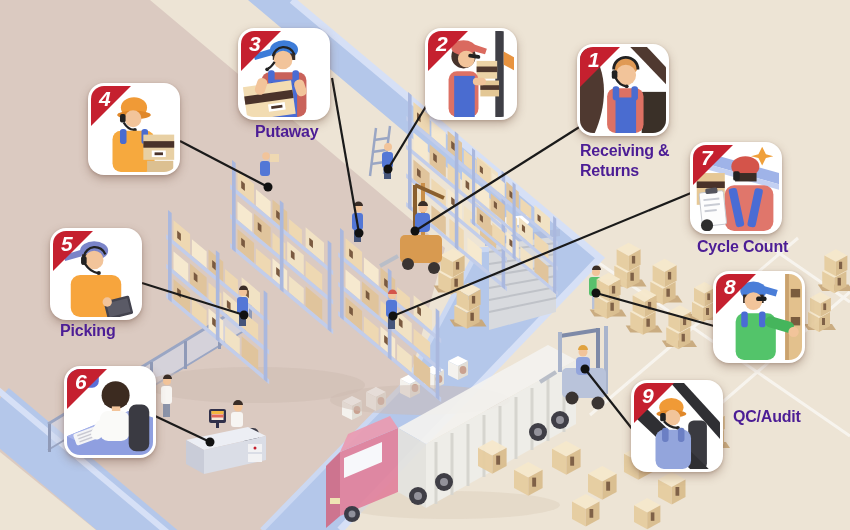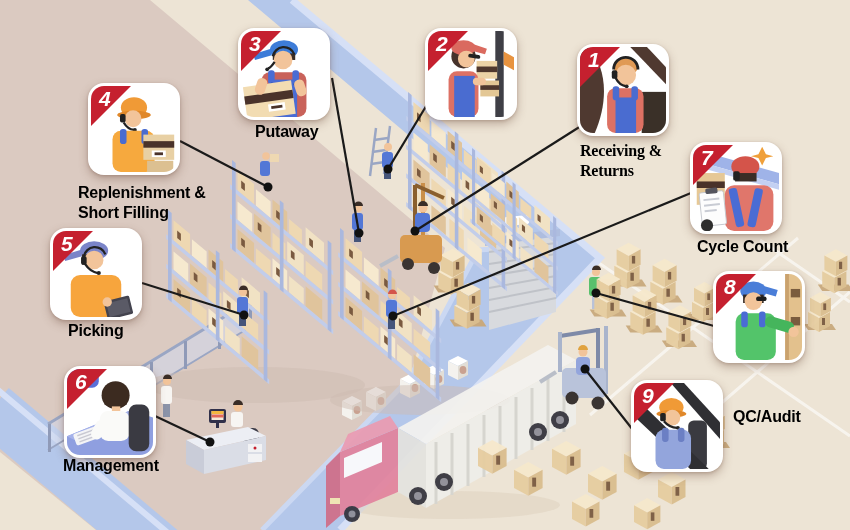--- a/index.html
+++ b/index.html
@@ -7,21 +7,21 @@
          font-family:"Liberation Sans","DejaVu Sans",sans-serif;}
   .scene{position:absolute;left:0;top:0;}
   .card{position:absolute;width:92px;height:92px;background:#fff;border-radius:16px;
         box-shadow:0 4px 10px rgba(110,75,60,.38),0 1px 3px rgba(110,75,60,.25);}
   .card-inner{position:absolute;inset:3px;border-radius:13px;overflow:hidden;background:#fff;}
   .card-art{position:absolute;inset:0;}
   .badge{position:absolute;top:0;left:0;width:40px;height:40px;background:#C5202F;
          clip-path:polygon(0 0,100% 0,0 100%);}
   .badge-num{position:absolute;top:0px;left:8px;color:#fff;font-style:italic;
          font-weight:700;font-size:21px;line-height:26px;}
-  .lbl{position:absolute;color:#000000;font-weight:700;font-size:16px;line-height:1.22;
+  .lbl{position:absolute;color:#4c1d95;font-weight:700;font-size:16px;line-height:1.22;
        white-space:pre-line;letter-spacing:-0.2px;}
 </style>
 </head>
 <body>
 
 <div class="stage">
 
 <svg class="scene" width="850" height="530" viewBox="0 0 850 530">
   <defs>
 
@@ -363,21 +363,21 @@
           <circle cx="50" cy="42" r="2" fill="#222"></circle>
       <rect x="29" y="44" width="39" height="48" rx="9" fill="#dd7164"></rect>
       <rect x="38" y="54" width="22" height="38" fill="#4a6cd0"></rect>
       <rect x="35" y="42" width="7" height="15" rx="3" fill="#4a6cd0"></rect>
       <rect x="55" y="42" width="7" height="15" rx="3" fill="#4a6cd0"></rect>
     </svg>
     <div class="badge"></div>
     <span class="badge-num">1</span>
   </div>
 </div>
-<div class="lbl" style="left:580px;top:141px;font-family:Liberation Serif, serif;">Receiving &amp;
+<div class="lbl" style="left:580px;top:141px;">Receiving &amp;
 Returns</div>
 
 <div class="card" style="left:425px;top:28px;">
   <div class="card-inner">
     <svg class="card-art" viewBox="0 0 92 92">
       <rect width="92" height="92" fill="#fff"></rect>
       <rect x="72" y="0" width="9" height="92" fill="#3f3f46"></rect>
       <polygon points="81,22 92,28 92,42 81,36" fill="#e8933f"></polygon>
       <rect x="52" y="32" width="22" height="19" fill="#ecd3a6"></rect>
           <rect x="52" y="38" width="22" height="6" fill="#4f382e"></rect>
@@ -445,22 +445,20 @@
       <rect x="56" y="52" width="33" height="27" fill="#e8d0a4"></rect>
       <rect x="56" y="59" width="33" height="7" fill="#4a332a"></rect>
       <rect x="65" y="69" width="15" height="7" fill="#fff"></rect>
           <rect x="68" y="71" width="9" height="3" fill="#4a332a"></rect>
       <rect x="60" y="80" width="28" height="12" fill="#dcc091"></rect>
     </svg>
     <div class="badge"></div>
     <span class="badge-num">4</span>
   </div>
 </div>
-<div class="lbl" style="left:78px;top:183px;">Replenishment &amp;
-Short Filling</div>
 
 <div class="card" style="left:50px;top:228px;">
   <div class="card-inner">
     <svg class="card-art" viewBox="0 0 92 92">
       <rect width="92" height="92" fill="#fff"></rect>
       <ellipse cx="44" cy="21" rx="15" ry="10" fill="#7a84c8"></ellipse>
       <polygon points="30,20 11,26 13,32 31,27" fill="#7a84c8"></polygon>
       <rect x="31" y="25" width="9" height="11" fill="#3a2d26"></rect>
       <circle cx="44" cy="31" r="10" fill="#f2c49a"></circle>
       <path d="M33,27 a12,12 0 0 1 23,-2" fill="none" stroke="#222" stroke-width="2.5"></path>
@@ -471,21 +469,21 @@
       <g transform="rotate(-14 70 82)">
         <rect x="56" y="72" width="28" height="20" rx="2" fill="#43434e"></rect>
         <rect x="58.5" y="74.5" width="23" height="15" fill="#5a5a66"></rect>
       </g>
       <circle cx="58" cy="76" r="5" fill="#f2c49a"></circle>
     </svg>
     <div class="badge"></div>
     <span class="badge-num">5</span>
   </div>
 </div>
-<div class="lbl" style="left:68px;top:321px;">Picking</div>
+<div class="lbl" style="left:60px;top:321px;">Picking</div>
 
 <div class="card" style="left:64px;top:366px;">
   <div class="card-inner">
     <svg class="card-art" viewBox="0 0 92 92">
       <rect width="92" height="92" fill="#fff"></rect>
       <rect x="-8" y="-8" width="42" height="28" rx="7" fill="#5a6fd8"></rect>
       <polygon points="0,72 68,44 92,52 92,92 0,92" fill="#8f9fe0"></polygon>
       <polygon points="0,72 68,44 78,47 8,76" fill="#a5b2ea"></polygon>
       <g transform="rotate(-20 24 72)">
         <rect x="8" y="64" width="32" height="13" rx="2" fill="#f4f4f6"></rect>
@@ -499,21 +497,20 @@
       <path d="M40,38 Q52,46 64,38 L64,30 L40,30 Z" fill="#3c2b20"></path>
       <rect x="48" y="40" width="9" height="7" fill="#f2c49a"></rect>
       <rect x="35" y="45" width="32" height="32" rx="9" fill="#fafaf8"></rect>
       <rect x="28" y="54" width="12" height="22" rx="6" fill="#fafaf8" transform="rotate(28 34 65)"></rect>
       <rect x="66" y="38" width="22" height="50" rx="8" fill="#3a3a42"></rect>
     </svg>
     <div class="badge"></div>
     <span class="badge-num">6</span>
   </div>
 </div>
-<div class="lbl" style="left:63px;top:456px;">Management</div>
 
 <div class="card" style="left:690px;top:142px;">
   <div class="card-inner">
     <svg class="card-art" viewBox="0 0 92 92">
       <rect width="92" height="92" fill="#fff"></rect>
       <polygon points="0,4 92,30 92,42 0,16" fill="#9fb3e8"></polygon>
       <polygon points="0,16 92,42 92,48 0,22" fill="#c3d0f2"></polygon>
       <path d="M74,2 L78,10 L86,12 L78,14 L74,22 L70,14 L62,12 L70,10 Z" fill="#f0a03a"></path>
       <rect x="4" y="30" width="30" height="34" fill="#e6c896"></rect>
       <rect x="4" y="39" width="30" height="7" fill="#4a332a"></rect>

